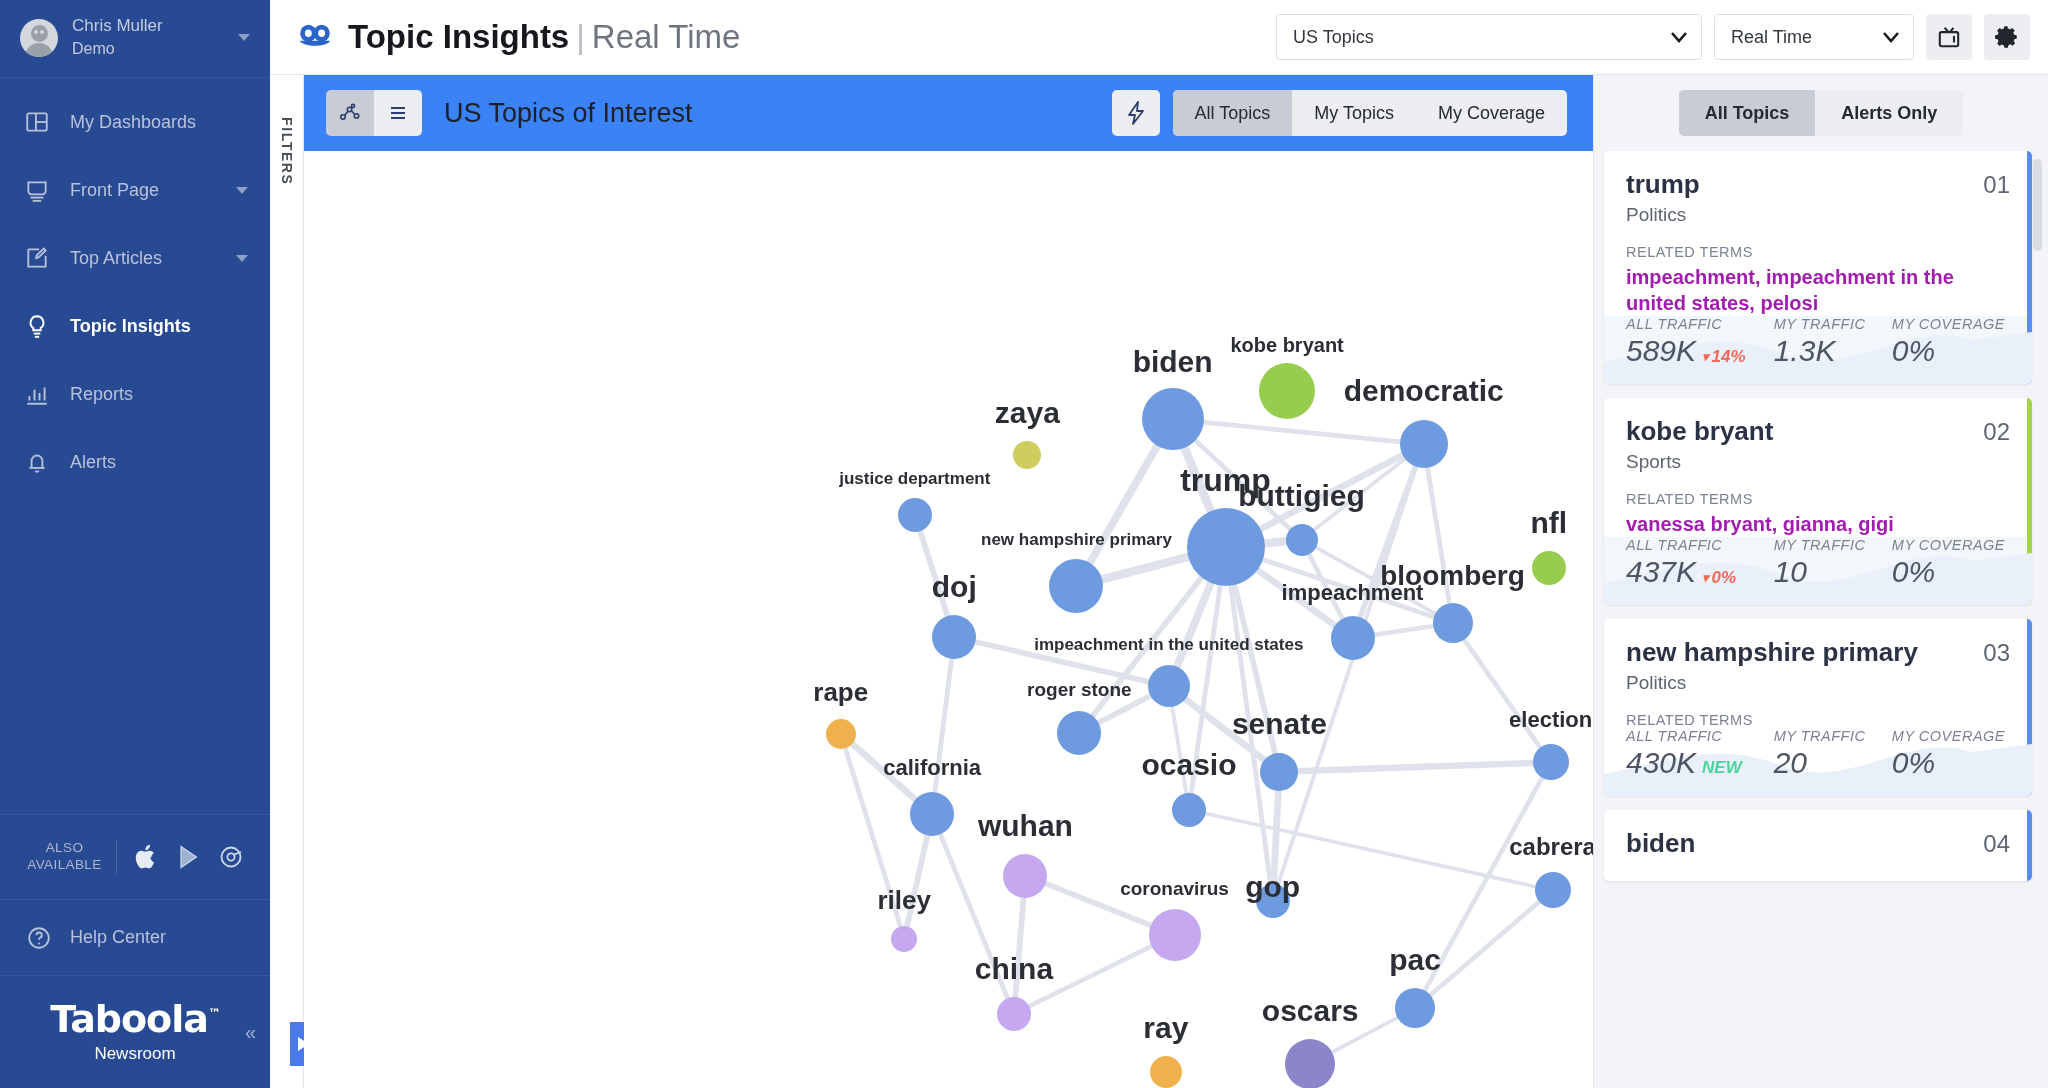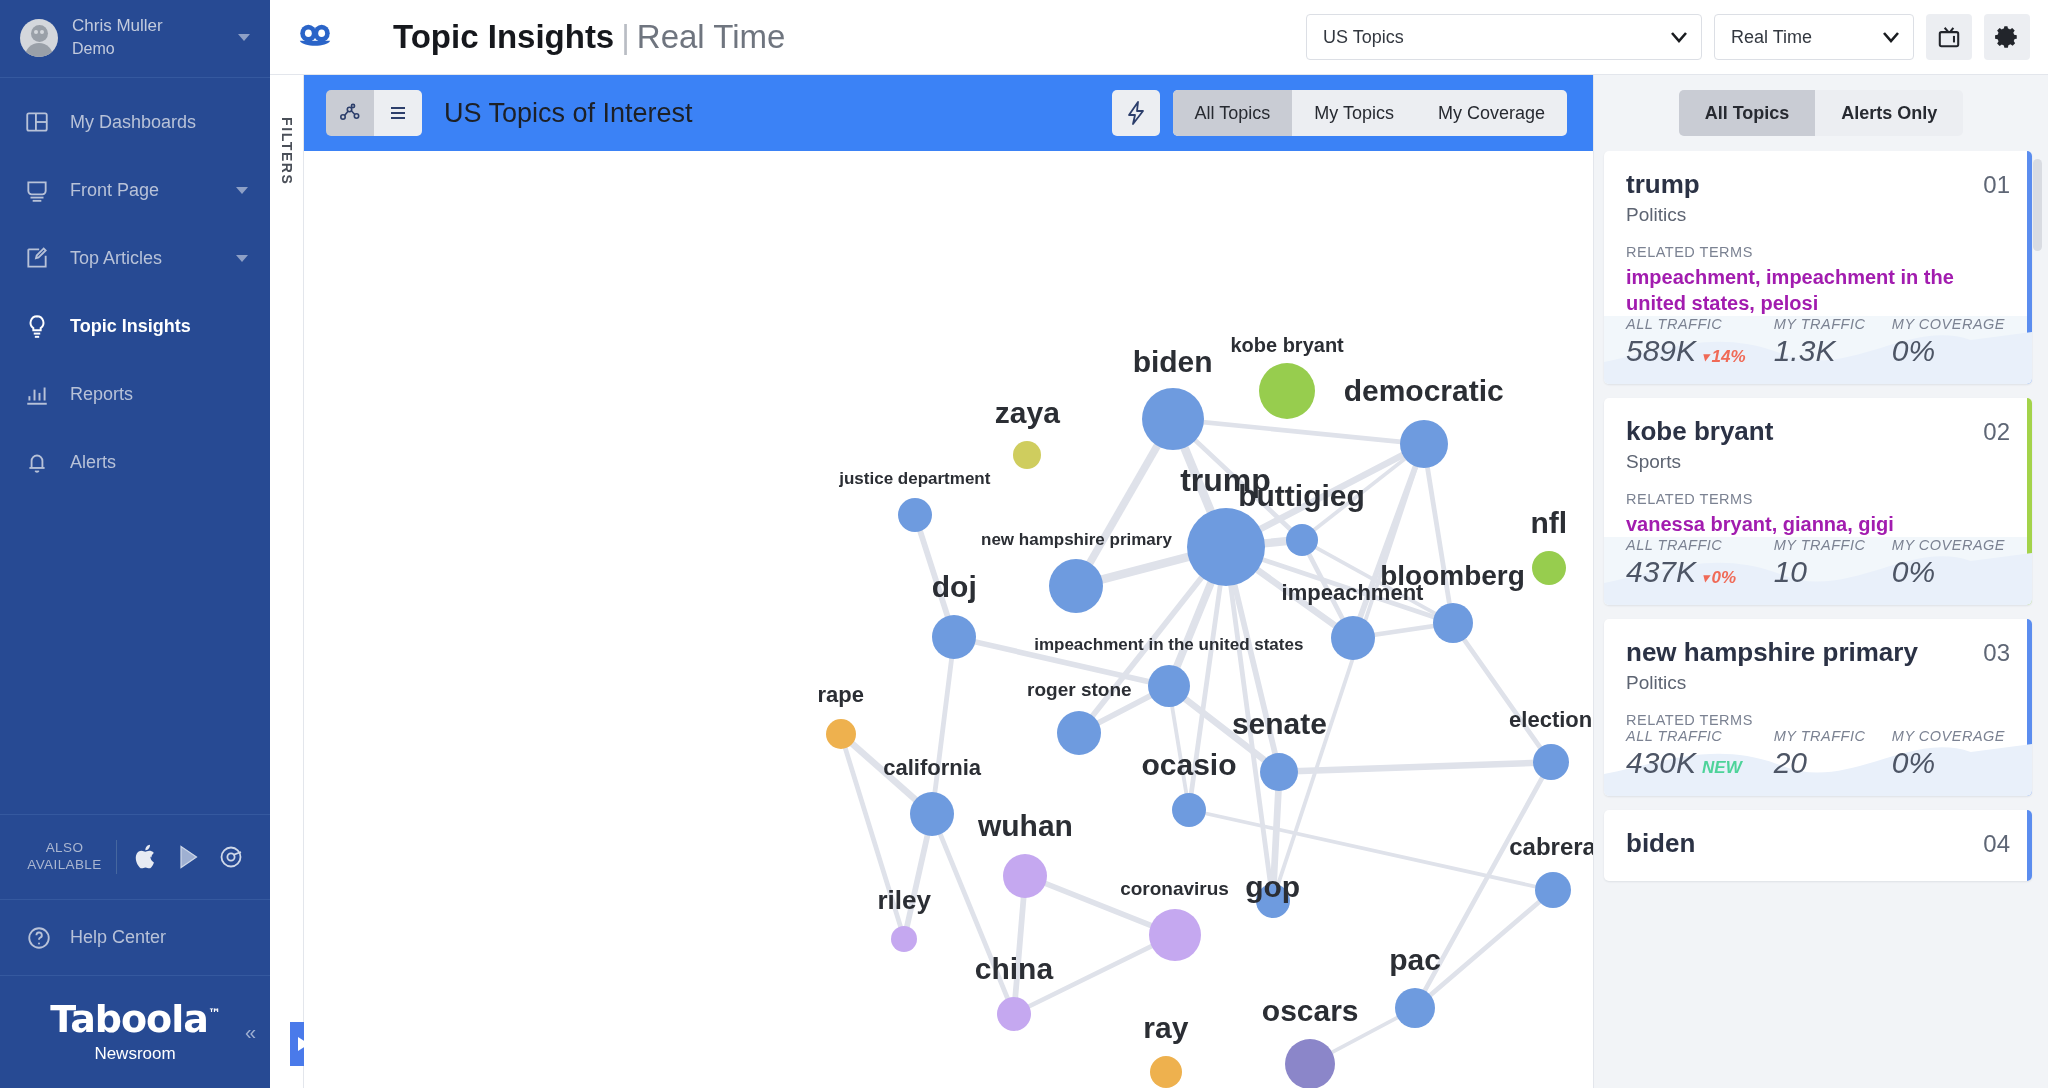--- a/index.html
+++ b/index.html
@@ -90,33 +90,33 @@
   .brand-sub { color: #fff; font-size: 17px; margin-top: 6px; }
   .collapse-btn {
     position: absolute; right: 14px; bottom: 44px; color: #9fb0d2;
     font-size: 20px; cursor: pointer;
   }
 
   
   .main { flex: 1; display: flex; flex-direction: column; min-width: 0; }
   .topbar {
     height: 75px; display: flex; align-items: center;
-    padding: 0 18px 0 26px; border-bottom: 1px solid #e3e6ec; background: #fff; gap: 45px;
+    padding: 0 18px 0 26px; border-bottom: 1px solid #e3e6ec; background: #fff;
   }
   .logo-mark { display: flex; align-items: center; margin-right: 14px; }
   .app-title { font-size: 33px; font-weight: bold; color: #16181d; white-space: nowrap; }
   .app-title .divider { color: #b9bdc4; font-weight: normal; margin: 0 7px; }
   .app-title .sub { color: #6f757f; font-weight: normal; }
   .topbar-right { margin-left: auto; display: flex; align-items: center; gap: 12px; }
   .select-box {
     height: 46px; border: 1px solid #dcdfe5; border-radius: 4px;
     display: flex; align-items: center; padding: 0 14px 0 16px;
     font-size: 18px; color: #333840; background: #fff; cursor: pointer;
   }
-  .select-box.wide { width: 396px; }
+  .select-box.wide { width: 426px; }
   .select-box.narrow { width: 200px; }
   .select-box .chev { margin-left: auto; font-size: 15px; color: #1a1c20; font-weight: bold; }
   .icon-btn {
     width: 46px; height: 46px; border-radius: 4px; background: #eceef2;
     display: flex; align-items: center; justify-content: center; cursor: pointer;
   }
   .icon-btn svg { width: 26px; height: 26px; }
 
   
   .content { flex: 1; display: flex; min-height: 0; background: #f3f4f7; }
@@ -550,21 +550,21 @@
               <div class="glabel" style="left: 59.9254%; top: calc(46.4356% - 36px); font-size: 17px;">new hampshire primary</div>
               <div class="gnode" style="left: 89.1045%; top: 50.396%; width: 40px; height: 40px; background: rgb(110, 155, 223);"></div>
               <div class="glabel" style="left: 89.1045%; top: calc(50.396% - 31px); font-size: 28px;">bloomberg</div>
               <div class="gnode" style="left: 81.3433%; top: 51.9802%; width: 44px; height: 44px; background: rgb(110, 155, 223);"></div>
               <div class="glabel" style="left: 81.3433%; top: calc(51.9802% - 32px); font-size: 22px;">impeachment</div>
               <div class="gnode" style="left: 50.4478%; top: 51.8812%; width: 44px; height: 44px; background: rgb(110, 155, 223);"></div>
               <div class="glabel" style="left: 50.4478%; top: calc(51.8812% - 33px); font-size: 30px;">doj</div>
               <div class="gnode" style="left: 67.0896%; top: 57.1287%; width: 42px; height: 42px; background: rgb(110, 155, 223);"></div>
               <div class="glabel" style="left: 67.0896%; top: calc(57.1287% - 31px); font-size: 17px;">impeachment in the united states</div>
               <div class="gnode" style="left: 41.6418%; top: 62.1782%; width: 30px; height: 30px; background: rgb(238, 177, 78);"></div>
-              <div class="glabel" style="left: 41.6418%; top: calc(62.1782% - 26px); font-size: 22px;">rape</div>
+              <div class="glabel" style="left: 41.6418%; top: calc(62.1782% - 26px); font-size: 26px;">rape</div>
               <div class="gnode" style="left: 60.1493%; top: 62.0792%; width: 44px; height: 44px; background: rgb(110, 155, 223);"></div>
               <div class="glabel" style="left: 60.1493%; top: calc(62.0792% - 32px); font-size: 19px;">roger stone</div>
               <div class="gnode" style="left: 75.6716%; top: 66.2376%; width: 38px; height: 38px; background: rgb(110, 155, 223);"></div>
               <div class="glabel" style="left: 75.6716%; top: calc(66.2376% - 31px); font-size: 30px;">senate</div>
               <div class="gnode" style="left: 96.7164%; top: 65.2475%; width: 36px; height: 36px; background: rgb(110, 155, 223);"></div>
               <div class="glabel" style="left: 96.7164%; top: calc(65.2475% - 29px); font-size: 22px;">election</div>
               <div class="gnode" style="left: 48.7313%; top: 70.7921%; width: 44px; height: 44px; background: rgb(110, 155, 223);"></div>
               <div class="glabel" style="left: 48.7313%; top: calc(70.7921% - 33px); font-size: 22px;">california</div>
               <div class="gnode" style="left: 68.6567%; top: 70.297%; width: 34px; height: 34px; background: rgb(110, 155, 223);"></div>
               <div class="glabel" style="left: 68.6567%; top: calc(70.297% - 28px); font-size: 30px;">ocasio</div>

